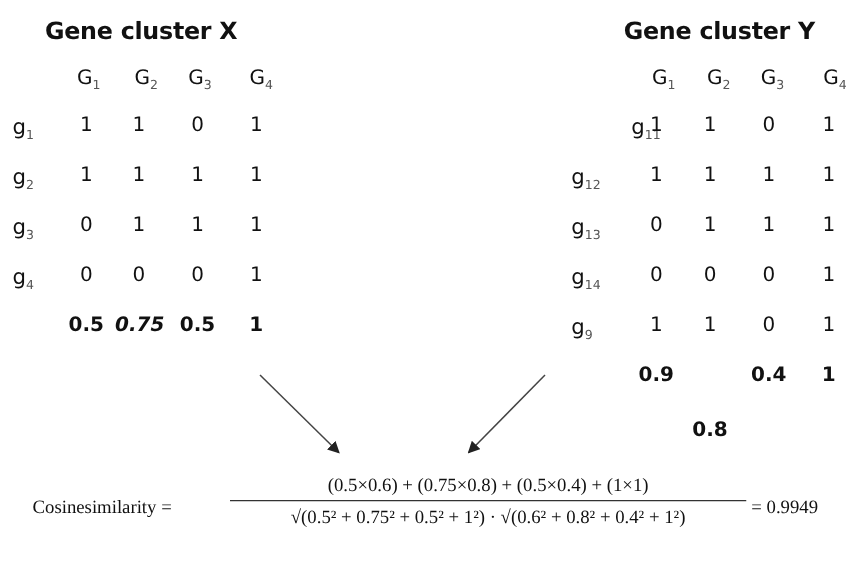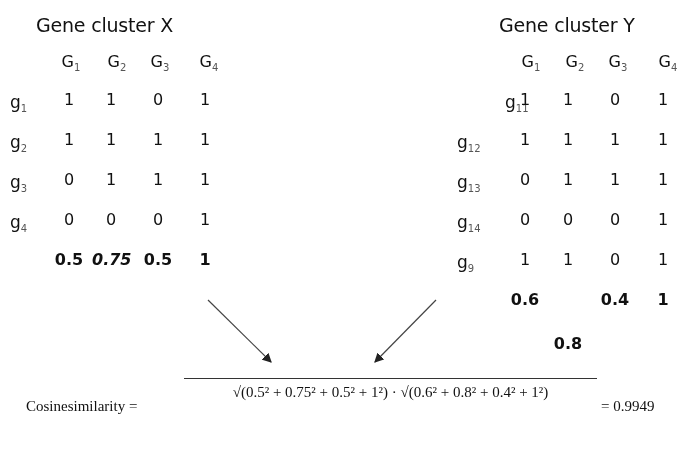--- a/index.html
+++ b/index.html
@@ -1,17 +1,17 @@
 <!DOCTYPE html>
 <html><head>
 <meta charset="utf-8">
 <style>
   html,body{margin:0;padding:0;background:#fff;}
   body{width:685px;height:460px;position:relative;overflow:hidden;color:#111;font-family:"DejaVu Sans",sans-serif;}
-  .title{position:absolute;font-weight:normal;font-size:19px;letter-spacing:-0.2px;}
+  .title{position:absolute;font-weight:bold;font-size:19px;letter-spacing:-0.2px;}
   .cell{position:absolute;font-size:16px;width:30px;text-align:center;}
   .hdr{position:absolute;font-size:16px;width:34px;text-align:center;}
   .hdr sub,.rl sub{font-size:10px;color:#555;}
   .rl{position:absolute;font-size:17px;}
   .bold{font-weight:bold;}
   .arrows{position:absolute;left:0;top:0;}
   .formula{position:absolute;left:26px;top:378px;font-family:"Liberation Serif",serif;font-size:15px;color:#111;}
   .flabel{position:absolute;left:0;top:20px;white-space:nowrap;}
   .frac{position:absolute;left:158px;top:0;width:413px;}
   .num{text-align:center;white-space:nowrap;height:22px;line-height:22px;}
@@ -81,36 +81,37 @@
     <div class="rl" style="left: 457px; top: 212px;">g<sub>14</sub></div>
     <div class="cell" style="left: 510px; top: 210px;">0</div>
     <div class="cell" style="left: 553px; top: 210px;">0</div>
     <div class="cell" style="left: 600px; top: 210px;">0</div>
     <div class="cell" style="left: 648px; top: 210px;">1</div>
     <div class="rl" style="left: 457px; top: 252px;">g<sub>9</sub></div>
     <div class="cell" style="left: 510px; top: 250px;">1</div>
     <div class="cell" style="left: 553px; top: 250px;">1</div>
     <div class="cell" style="left: 600px; top: 250px;">0</div>
     <div class="cell" style="left: 648px; top: 250px;">1</div>
-    <div class="cell bold" style="left: 506px; width: 38px; top: 290px;">0.6</div>
+    <div class="cell bold" style="left: 506px; width: 38px; top: 290px;">0.9</div>
     <div class="cell bold" style="left: 549px; width: 38px; top: 290px; margin-top: 44px;">0.8</div>
     <div class="cell bold" style="left: 596px; width: 38px; top: 290px;">0.4</div>
     <div class="cell bold" style="left: 644px; width: 38px; top: 290px;">1</div>
   </div>
 
 <svg class="arrows" width="685" height="460">
   <defs>
     <marker id="ah" markerWidth="8" markerHeight="8" refX="7" refY="4" orient="auto">
       <path d="M0,0 L8,4 L0,8 z" fill="#222"></path>
     </marker>
   </defs>
   <line x1="208" y1="300" x2="271" y2="362" stroke="#444" stroke-width="1.2" marker-end="url(#ah)"></line>
   <line x1="436" y1="300" x2="375" y2="362" stroke="#444" stroke-width="1.2" marker-end="url(#ah)"></line>
 </svg>
 
 <div class="formula">
   <span class="flabel">Cosinesimilarity =</span>
   <div class="frac">
+    <div class="num">(0.5×0.6) + (0.75×0.8) + (0.5×0.4) + (1×1)</div>
     <div class="bar"></div>
     <div class="den">√(0.5² + 0.75² + 0.5² + 1²) · √(0.6² + 0.8² + 0.4² + 1²)</div>
   </div>
   <span class="fres">= 0.9949</span>
 </div>
 
 </body></html>

